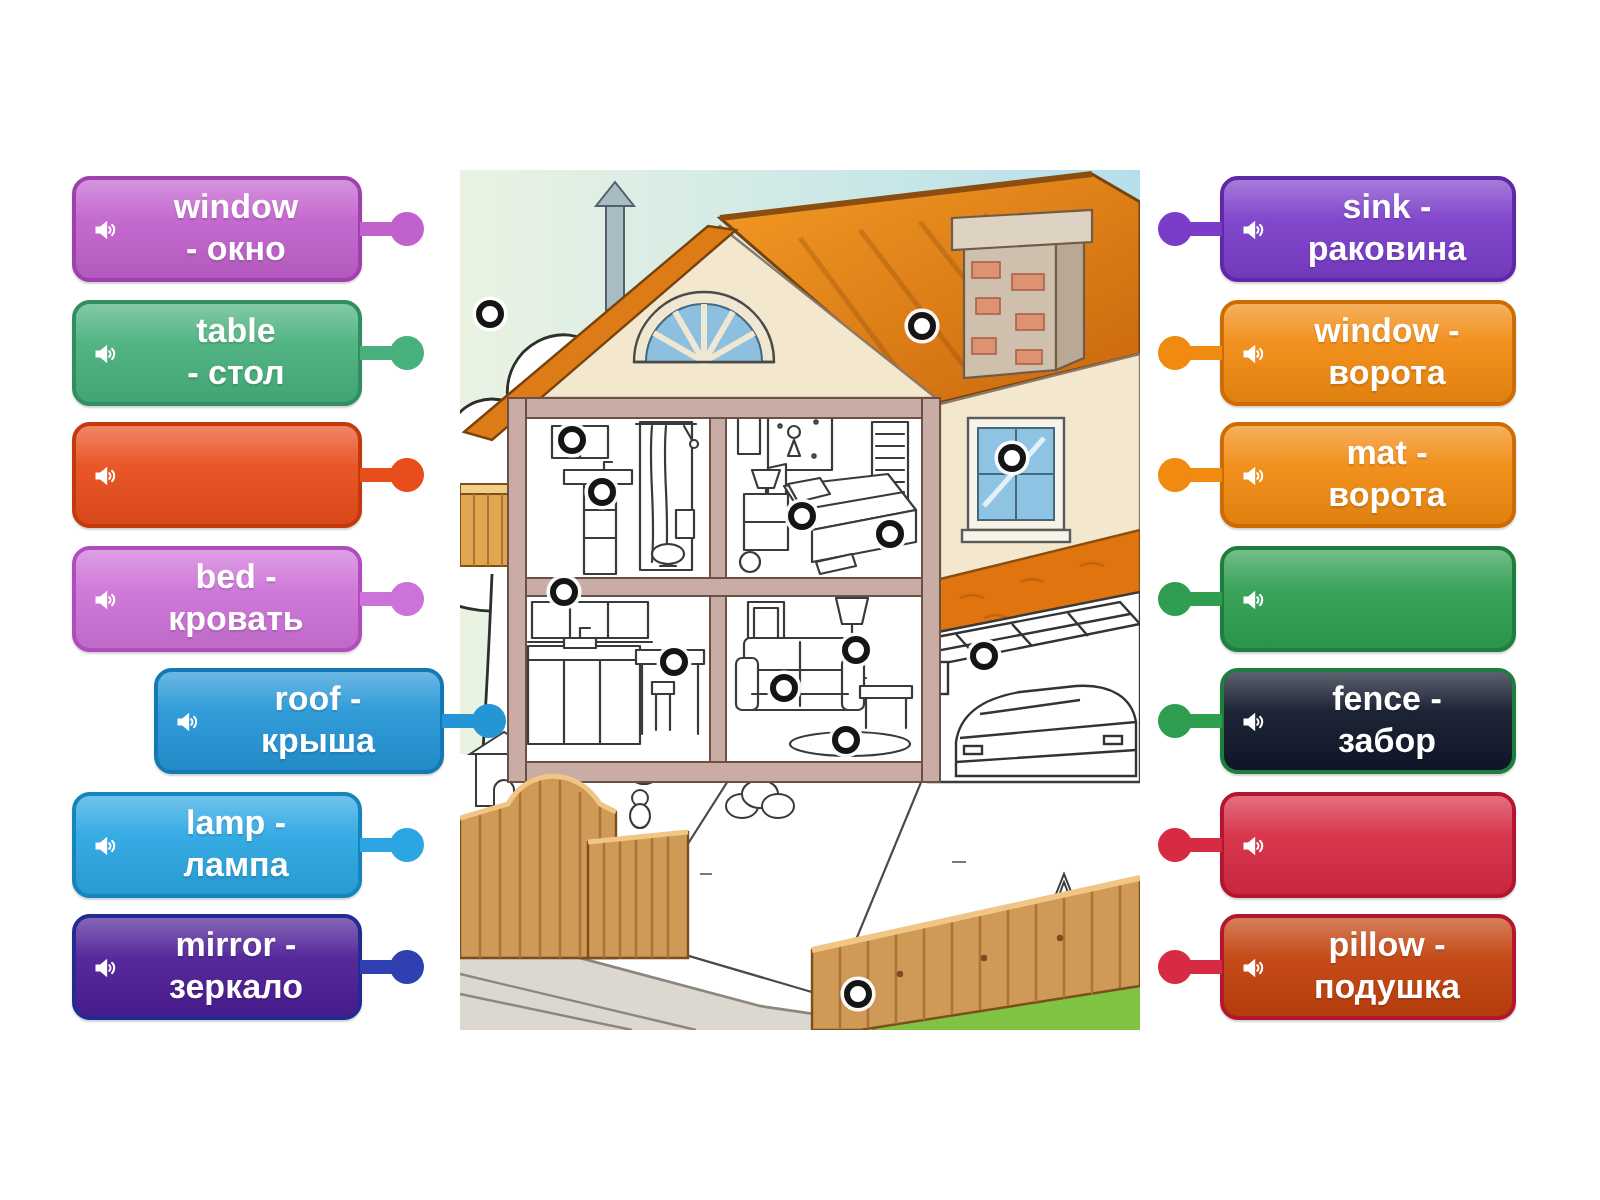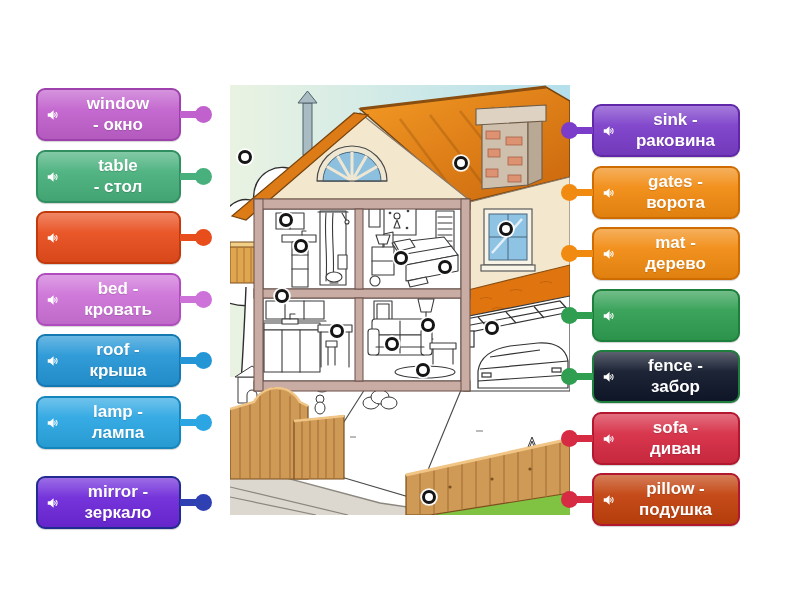--- a/index.html
+++ b/index.html
@@ -7,21 +7,21 @@
        font-family:"Liberation Sans", sans-serif;}
   .board{position:absolute;inset:0;}
   
   .card{position:absolute;width:145px;height:53px;border-radius:9px;
         border:2px solid;box-sizing:border-box;cursor:pointer;
         box-shadow:0 1px 1px rgba(0,0,0,.18);}
   .card::before{content:"";position:absolute;inset:0;border-radius:7px;
         background:linear-gradient(180deg,rgba(255,255,255,.32),rgba(255,255,255,.06) 40%,rgba(0,0,0,.07) 100%);
         pointer-events:none;}
   .card.left{left:36px;}
-  .card.right{left:592px;width:148px;margin-top:16px;}
+  .card.right{left:610px;width:148px;}
   .card-text{position:absolute;left:24px;right:5px;top:0;bottom:0;
         display:flex;align-items:center;justify-content:center;text-align:center;
         white-space:pre-line;color:#fff;font-weight:700;font-size:17px;line-height:1.2;
         text-shadow:0 1px 1px rgba(0,0,0,.15);}
   .speaker{position:absolute;left:8px;top:50%;transform:translateY(-50%);
         width:14px;height:14px;display:flex;align-items:center;justify-content:center;}
   .stem{position:absolute;top:50%;width:18px;height:7px;margin-top:-3.5px;}
   .card.left .stem{left:calc(100% + 1px);}
   .card.right .stem{right:calc(100% + 1px);}
   .knob{position:absolute;top:50%;width:17px;height:17px;border-radius:50%;margin-top:-8.5px;}
@@ -299,21 +299,21 @@
       <span class="speaker">
         <svg viewBox="0 0 24 24" width="14" height="14">
           <path fill="#fff" d="M3 9v6h4l6 5V4L7 9H3z"></path>
           <path d="M14.8 9.6a3.4 3.4 0 0 1 0 4.8" fill="none" stroke="#fff" stroke-width="1.8" stroke-linecap="round"></path>
           <path d="M17.2 7.6a6.2 6.2 0 0 1 0 8.8" fill="none" stroke="#fff" stroke-width="1.8" stroke-linecap="round"></path>
         </svg>
       </span>
       <span class="card-text">bed -
 кровать</span>
     </div>
-    <div class="card left" style="top: 334px; background: rgb(36, 150, 214); border-color: rgb(20, 120, 178);">
+    <div class="card left" style="top: 334px; background: rgb(36, 150, 214); border-color: rgb(20, 120, 178); margin-left: 41px;">
       <span class="stem" style="background: rgb(36, 150, 214);"></span>
       <span class="knob" style="background: rgb(36, 150, 214);"></span>
       <span class="speaker">
         <svg viewBox="0 0 24 24" width="14" height="14">
           <path fill="#fff" d="M3 9v6h4l6 5V4L7 9H3z"></path>
           <path d="M14.8 9.6a3.4 3.4 0 0 1 0 4.8" fill="none" stroke="#fff" stroke-width="1.8" stroke-linecap="round"></path>
           <path d="M17.2 7.6a6.2 6.2 0 0 1 0 8.8" fill="none" stroke="#fff" stroke-width="1.8" stroke-linecap="round"></path>
         </svg>
       </span>
       <span class="card-text">roof -
@@ -325,21 +325,21 @@
       <span class="speaker">
         <svg viewBox="0 0 24 24" width="14" height="14">
           <path fill="#fff" d="M3 9v6h4l6 5V4L7 9H3z"></path>
           <path d="M14.8 9.6a3.4 3.4 0 0 1 0 4.8" fill="none" stroke="#fff" stroke-width="1.8" stroke-linecap="round"></path>
           <path d="M17.2 7.6a6.2 6.2 0 0 1 0 8.8" fill="none" stroke="#fff" stroke-width="1.8" stroke-linecap="round"></path>
         </svg>
       </span>
       <span class="card-text">lamp -
 лампа</span>
     </div>
-    <div class="card left" style="top: 457px; background: #6d28d9; border-color: rgb(32, 44, 144); margin-top: 19px;">
+    <div class="card left" style="top: 457px; background: #4c1d95; border-color: rgb(32, 44, 144);">
       <span class="stem" style="background: rgb(47, 64, 178);"></span>
       <span class="knob" style="background: rgb(47, 64, 178);"></span>
       <span class="speaker">
         <svg viewBox="0 0 24 24" width="14" height="14">
           <path fill="#fff" d="M3 9v6h4l6 5V4L7 9H3z"></path>
           <path d="M14.8 9.6a3.4 3.4 0 0 1 0 4.8" fill="none" stroke="#fff" stroke-width="1.8" stroke-linecap="round"></path>
           <path d="M17.2 7.6a6.2 6.2 0 0 1 0 8.8" fill="none" stroke="#fff" stroke-width="1.8" stroke-linecap="round"></path>
         </svg>
       </span>
       <span class="card-text">mirror -
@@ -361,35 +361,35 @@
     <div class="card right" style="top: 150px; background: rgb(241, 138, 16); border-color: rgb(206, 108, 2);">
       <span class="stem" style="background: rgb(241, 138, 16);"></span>
       <span class="knob" style="background: rgb(241, 138, 16);"></span>
       <span class="speaker">
         <svg viewBox="0 0 24 24" width="14" height="14">
           <path fill="#fff" d="M3 9v6h4l6 5V4L7 9H3z"></path>
           <path d="M14.8 9.6a3.4 3.4 0 0 1 0 4.8" fill="none" stroke="#fff" stroke-width="1.8" stroke-linecap="round"></path>
           <path d="M17.2 7.6a6.2 6.2 0 0 1 0 8.8" fill="none" stroke="#fff" stroke-width="1.8" stroke-linecap="round"></path>
         </svg>
       </span>
-      <span class="card-text">gates -
+      <span class="card-text">window -
 ворота</span>
     </div>
     <div class="card right" style="top: 211px; background: rgb(241, 138, 16); border-color: rgb(206, 108, 2);">
       <span class="stem" style="background: rgb(241, 138, 16);"></span>
       <span class="knob" style="background: rgb(241, 138, 16);"></span>
       <span class="speaker">
         <svg viewBox="0 0 24 24" width="14" height="14">
           <path fill="#fff" d="M3 9v6h4l6 5V4L7 9H3z"></path>
           <path d="M14.8 9.6a3.4 3.4 0 0 1 0 4.8" fill="none" stroke="#fff" stroke-width="1.8" stroke-linecap="round"></path>
           <path d="M17.2 7.6a6.2 6.2 0 0 1 0 8.8" fill="none" stroke="#fff" stroke-width="1.8" stroke-linecap="round"></path>
         </svg>
       </span>
       <span class="card-text">mat -
-дерево</span>
+ворота</span>
     </div>
     <div class="card right" style="top: 273px; background: rgb(47, 158, 81); border-color: rgb(30, 126, 60);">
       <span class="stem" style="background: rgb(47, 158, 81);"></span>
       <span class="knob" style="background: rgb(47, 158, 81);"></span>
       <span class="speaker">
         <svg viewBox="0 0 24 24" width="14" height="14">
           <path fill="#fff" d="M3 9v6h4l6 5V4L7 9H3z"></path>
           <path d="M14.8 9.6a3.4 3.4 0 0 1 0 4.8" fill="none" stroke="#fff" stroke-width="1.8" stroke-linecap="round"></path>
           <path d="M17.2 7.6a6.2 6.2 0 0 1 0 8.8" fill="none" stroke="#fff" stroke-width="1.8" stroke-linecap="round"></path>
         </svg>
@@ -411,22 +411,20 @@
     <div class="card right" style="top: 396px; background: rgb(214, 43, 67); border-color: rgb(179, 23, 48);">
       <span class="stem" style="background: rgb(214, 43, 67);"></span>
       <span class="knob" style="background: rgb(214, 43, 67);"></span>
       <span class="speaker">
         <svg viewBox="0 0 24 24" width="14" height="14">
           <path fill="#fff" d="M3 9v6h4l6 5V4L7 9H3z"></path>
           <path d="M14.8 9.6a3.4 3.4 0 0 1 0 4.8" fill="none" stroke="#fff" stroke-width="1.8" stroke-linecap="round"></path>
           <path d="M17.2 7.6a6.2 6.2 0 0 1 0 8.8" fill="none" stroke="#fff" stroke-width="1.8" stroke-linecap="round"></path>
         </svg>
       </span>
-      <span class="card-text">sofa -
-диван</span>
     </div>
     <div class="card right" style="top: 457px; background: #c2410c; border-color: rgb(179, 23, 48);">
       <span class="stem" style="background: rgb(214, 43, 67);"></span>
       <span class="knob" style="background: rgb(214, 43, 67);"></span>
       <span class="speaker">
         <svg viewBox="0 0 24 24" width="14" height="14">
           <path fill="#fff" d="M3 9v6h4l6 5V4L7 9H3z"></path>
           <path d="M14.8 9.6a3.4 3.4 0 0 1 0 4.8" fill="none" stroke="#fff" stroke-width="1.8" stroke-linecap="round"></path>
           <path d="M17.2 7.6a6.2 6.2 0 0 1 0 8.8" fill="none" stroke="#fff" stroke-width="1.8" stroke-linecap="round"></path>
         </svg>

